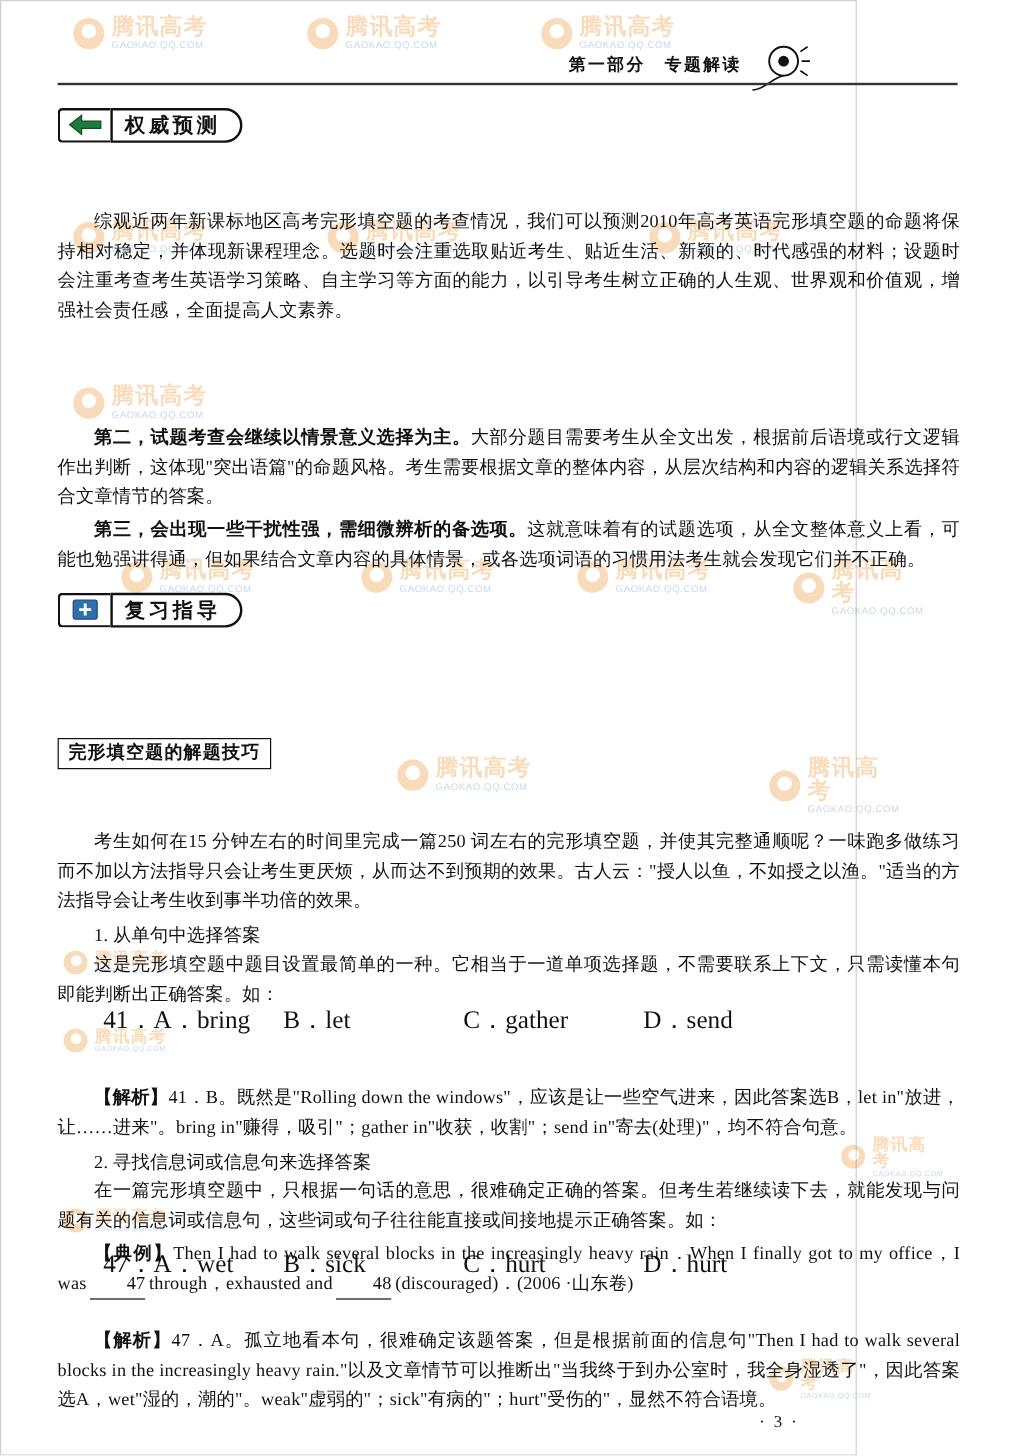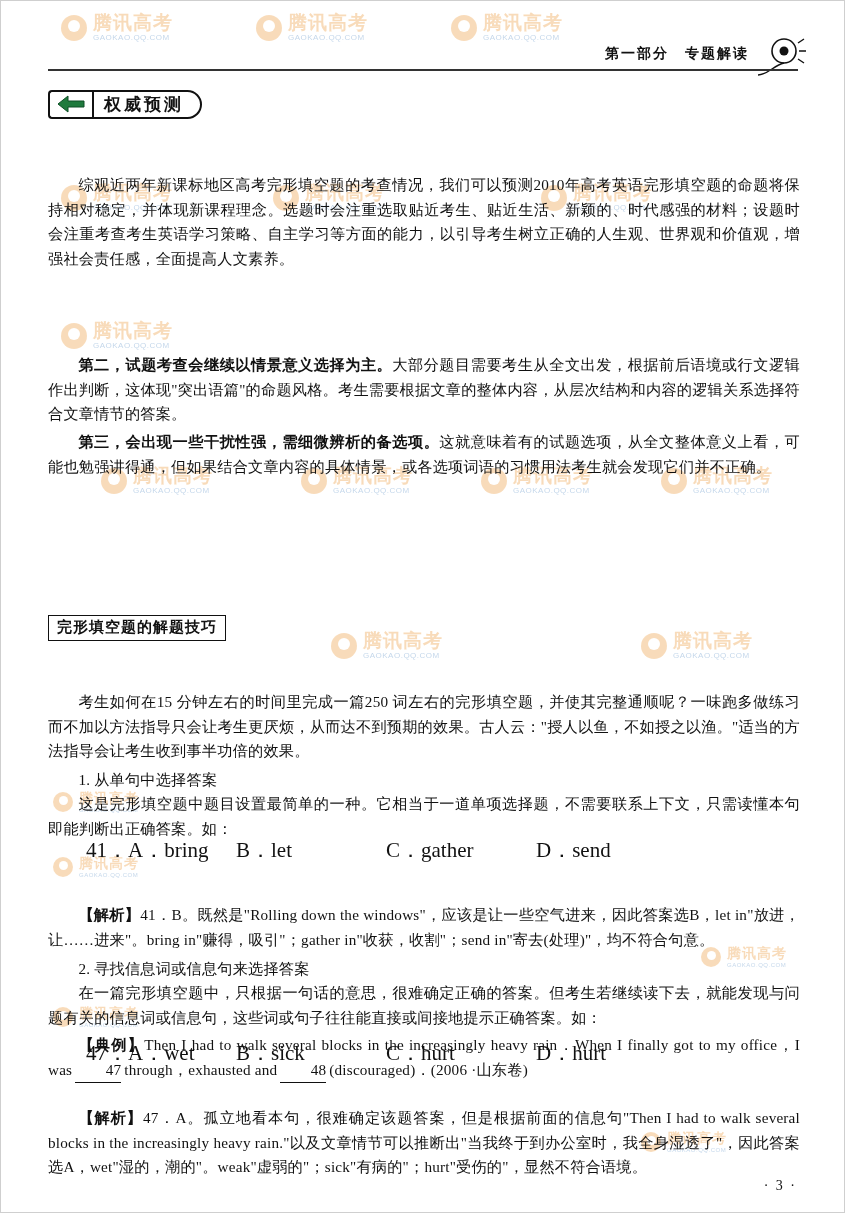--- a/index.html
+++ b/index.html
@@ -6,21 +6,21 @@
   body{
     width:845px;height:1213px;
     background:#ffffff;
     font-family:"Liberation Serif", serif;
     color:#111;
     position:relative;
     overflow:hidden;
   }
   .page{
     position:absolute;
-    left:0;top:0;width:845px;height:1213px;
+    left:0;top:0;width:714px;height:1213px;
     box-sizing:border-box;
     border:1px solid #cfcfcf;
     background:#fff;
   }
   
   .wm{
     position:absolute;
     display:flex;
     align-items:center;
     gap:6px;
@@ -300,20 +300,29 @@
 
 
   <p class="ptext indent" style="top:385px;">
     <span class="bold">第三，会出现一些干扰性强，需细微辨析的备选项。</span><span>这就意味着有的试题选项，从全文整体意义上看，可能也勉强讲得通，但如果结合文章内容的具体情景，或各选项词语的习惯用法考生就会发现它们并不正确。</span>
   </p>
 
   <p class="ptext indent" style="top:308px;">
     <span class="bold">第二，试题考查会继续以情景意义选择为主。</span><span>大部分题目需要考生从全文出发，根据前后语境或行文逻辑作出判断，这体现"突出语篇"的命题风格。考生需要根据文章的整体内容，从层次结构和内容的逻辑关系选择符合文章情节的答案。</span>
   </p>
 
+  <div class="banner" style="left:47px;top:492px;">
+    <div class="b-icon">
+      <svg width="30" height="20" viewBox="0 0 30 20">
+        <rect x="5" y="2" width="20" height="16" rx="2" fill="#2f6fae" stroke="#1c4d7e" stroke-width="1"></rect>
+        <path d="M15 5 L15 15 M10 10 L20 10" stroke="#fff" stroke-width="2.4"></path>
+      </svg>
+    </div>
+    <div class="b-label">复习指导</div>
+  </div>
 
 
   <div class="boxed-head" style="top:614px;">完形填空题的解题技巧</div>
 
   <p class="ptext indent" style="top:645px;">考生如何在15 分钟左右的时间里完成一篇250 词左右的完形填空题，并使其完整通顺呢？一味跑多做练习而不加以方法指导只会让考生更厌烦，从而达不到预期的效果。古人云："授人以鱼，不如授之以渔。"适当的方法指导会让考生收到事半功倍的效果。</p>
 
   <p class="ptext indent" style="top:723px;">1. 从单句中选择答案</p>
   <p class="ptext indent" style="top:747px;">这是完形填空题中题目设置最简单的一种。它相当于一道单项选择题，不需要联系上下文，只需读懂本句即能判断出正确答案。如：</p>
 
 

